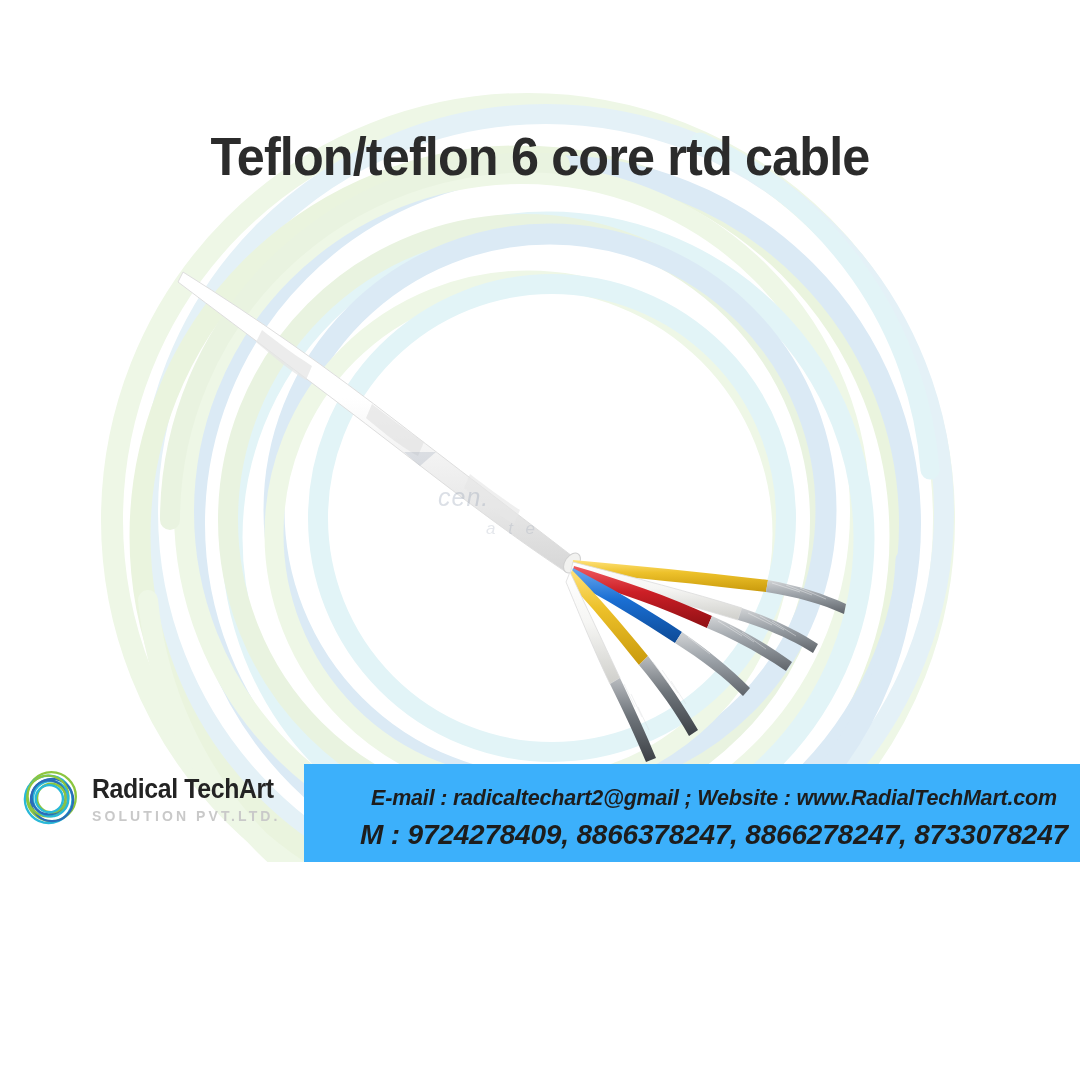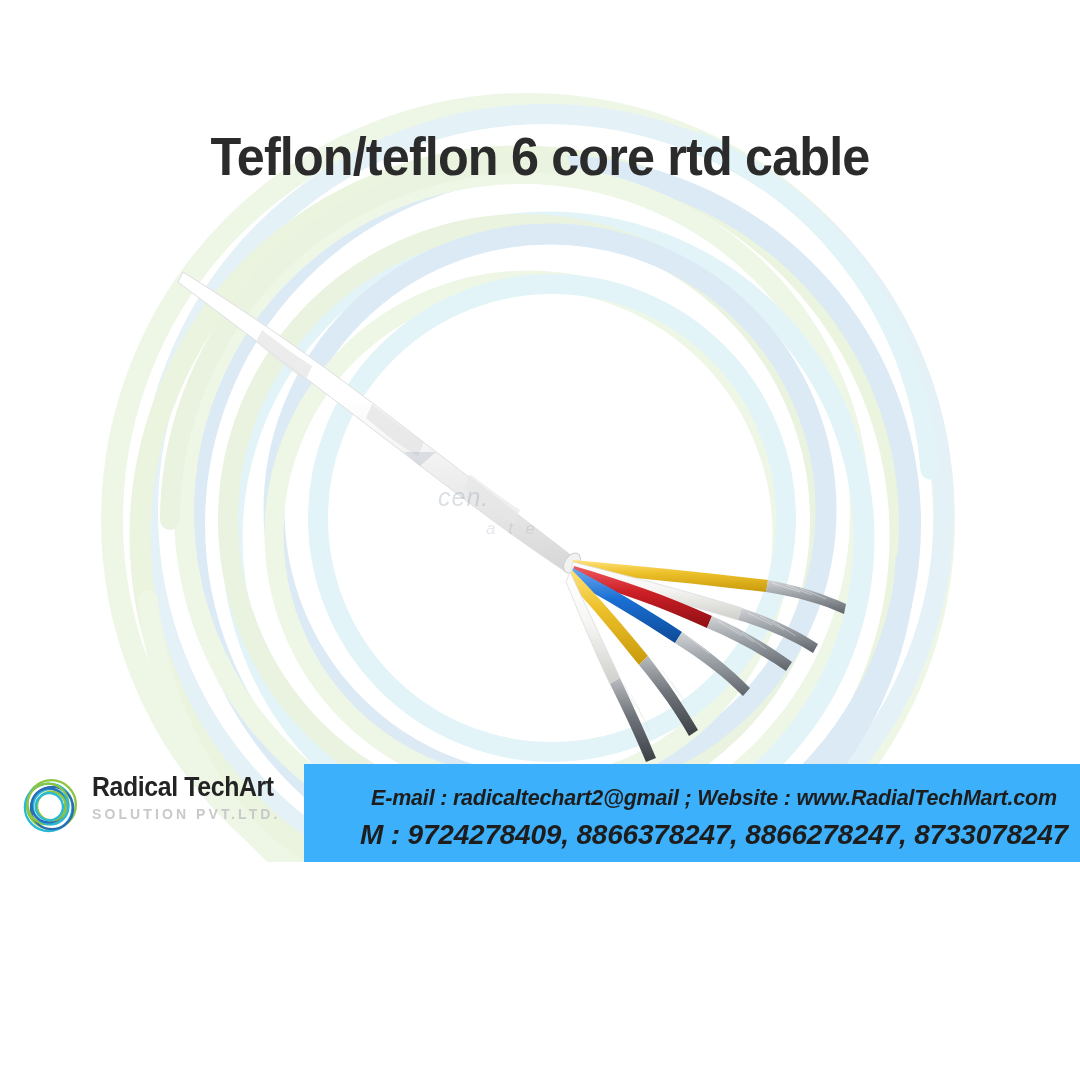--- a/index.html
+++ b/index.html
@@ -74,23 +74,24 @@
     font-weight:bold;
     font-style:italic;
     white-space:nowrap;
   }
   #contact-line-1 { top:22px; font-size:21.5px; letter-spacing:-0.2px; }
   #contact-line-2 { top:55px; font-size:28px; letter-spacing:-0.2px; }
 
   
   #logo-block {
     position:absolute;
-    left:16px; top:20px;
+    left:16px; top:6px;
     width:240px; height:80px;
     display:flex;
+    align-items:center;
   }
   #logo-mark { width:68px; height:68px; flex:0 0 68px; }
   #logo-text { margin-left:8px; padding-top:2px; }
   #logo-name {
     font-family:"Liberation Sans", sans-serif;
     font-size:27px;
     font-weight:bold;
     color:#232323;
     letter-spacing:-0.4px;
     line-height:1;

